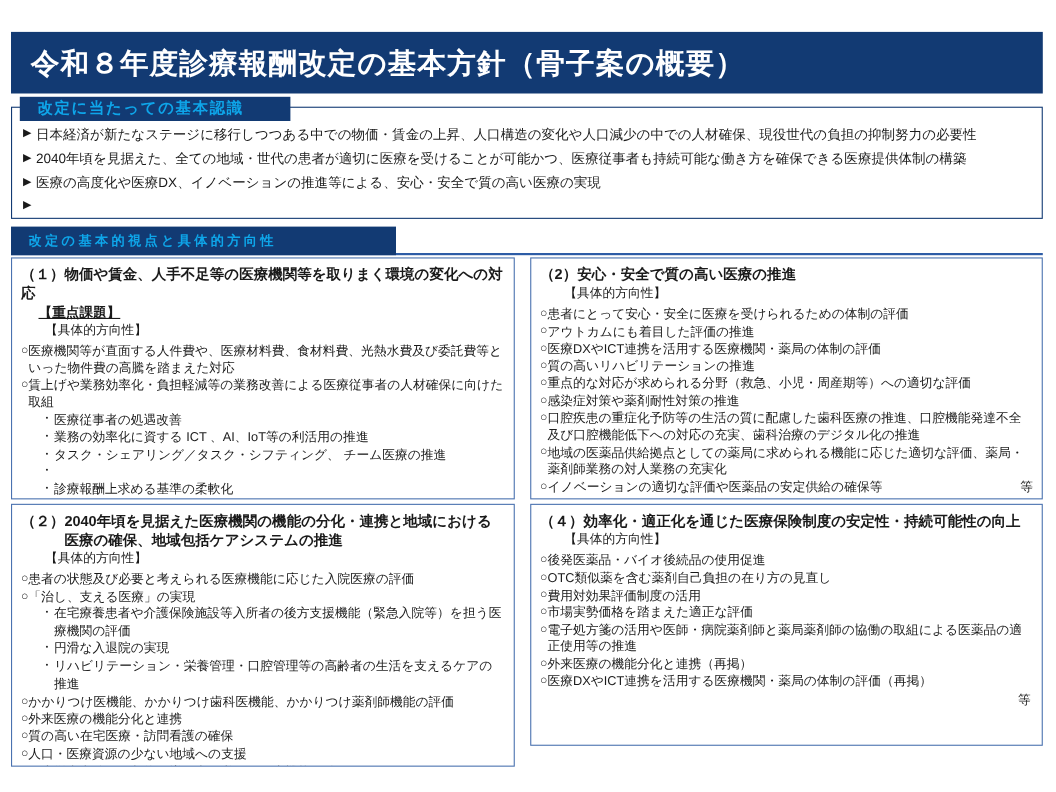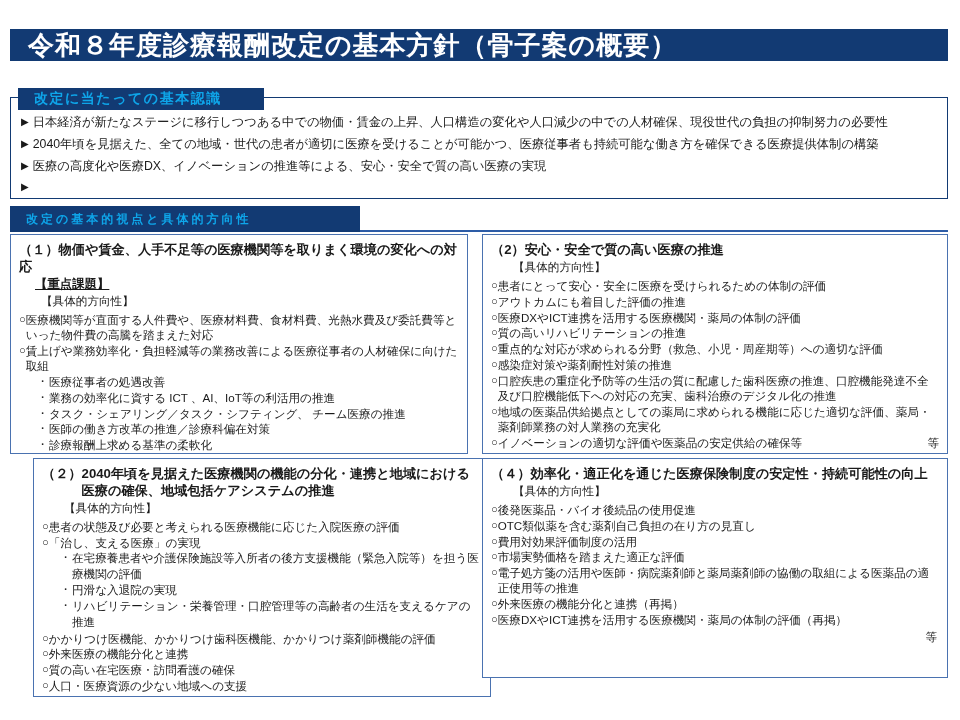--- a/index.html
+++ b/index.html
@@ -21,21 +21,21 @@
     inset: 0;
     padding: 0;
   }
 
   
   .title-bar {
     position: absolute;
     left: 10px;
     top: 29px;
     width: 938px;
-    height: 32px;
+    height: 56px;
     background: #123a73;
     display: flex;
     align-items: center;
   }
   .title-bar .title-text {
     color: #ffffff;
     font-size: 26px;
     font-weight: bold;
     letter-spacing: 1px;
     padding-left: 18px;
@@ -124,21 +124,21 @@
     border: 1.2px solid #4a72b0;
     box-sizing: border-box;
     background: #ffffff;
     padding: 6px 8px 4px 8px;
     font-size: 11.6px;
     line-height: 1.32;
     overflow: hidden;
   }
   #quad-1 { left: 10px;  top: 234px; width: 458px; height: 220px; }
   #quad-3 { left: 482px; top: 234px; width: 466px; height: 220px; }
-  #quad-2 { left: 10px;  top: 458px; width: 458px; height: 239px; margin-left: 23px; }
+  #quad-2 { left: 10px;  top: 458px; width: 458px; height: 239px; }
   #quad-4 { left: 482px; top: 458px; width: 466px; height: 220px; }
 
   .quad-title {
     font-size: 13.2px;
     font-weight: bold;
     line-height: 1.3;
     margin-bottom: 1px;
     white-space: pre-line;
   }
   .quad-keyissue {
@@ -259,21 +259,20 @@
               <li>
                 <span class="dot-marker">・</span>
                 <span>業務の効率化に資する ICT 、AI、IoT等の利活用の推進</span>
               </li>
               <li>
                 <span class="dot-marker">・</span>
                 <span>タスク・シェアリング／タスク・シフティング、 チーム医療の推進</span>
               </li>
               <li>
                 <span class="dot-marker">・</span>
-                <span>医師の働き方改革の推進／診療科偏在対策</span>
               </li>
               <li>
                 <span class="dot-marker">・</span>
                 <span>診療報酬上求める基準の柔軟化</span>
               </li>
             </ul>
           </li>
         </ul>
       </div>
       <div class="quad" id="quad-3">

